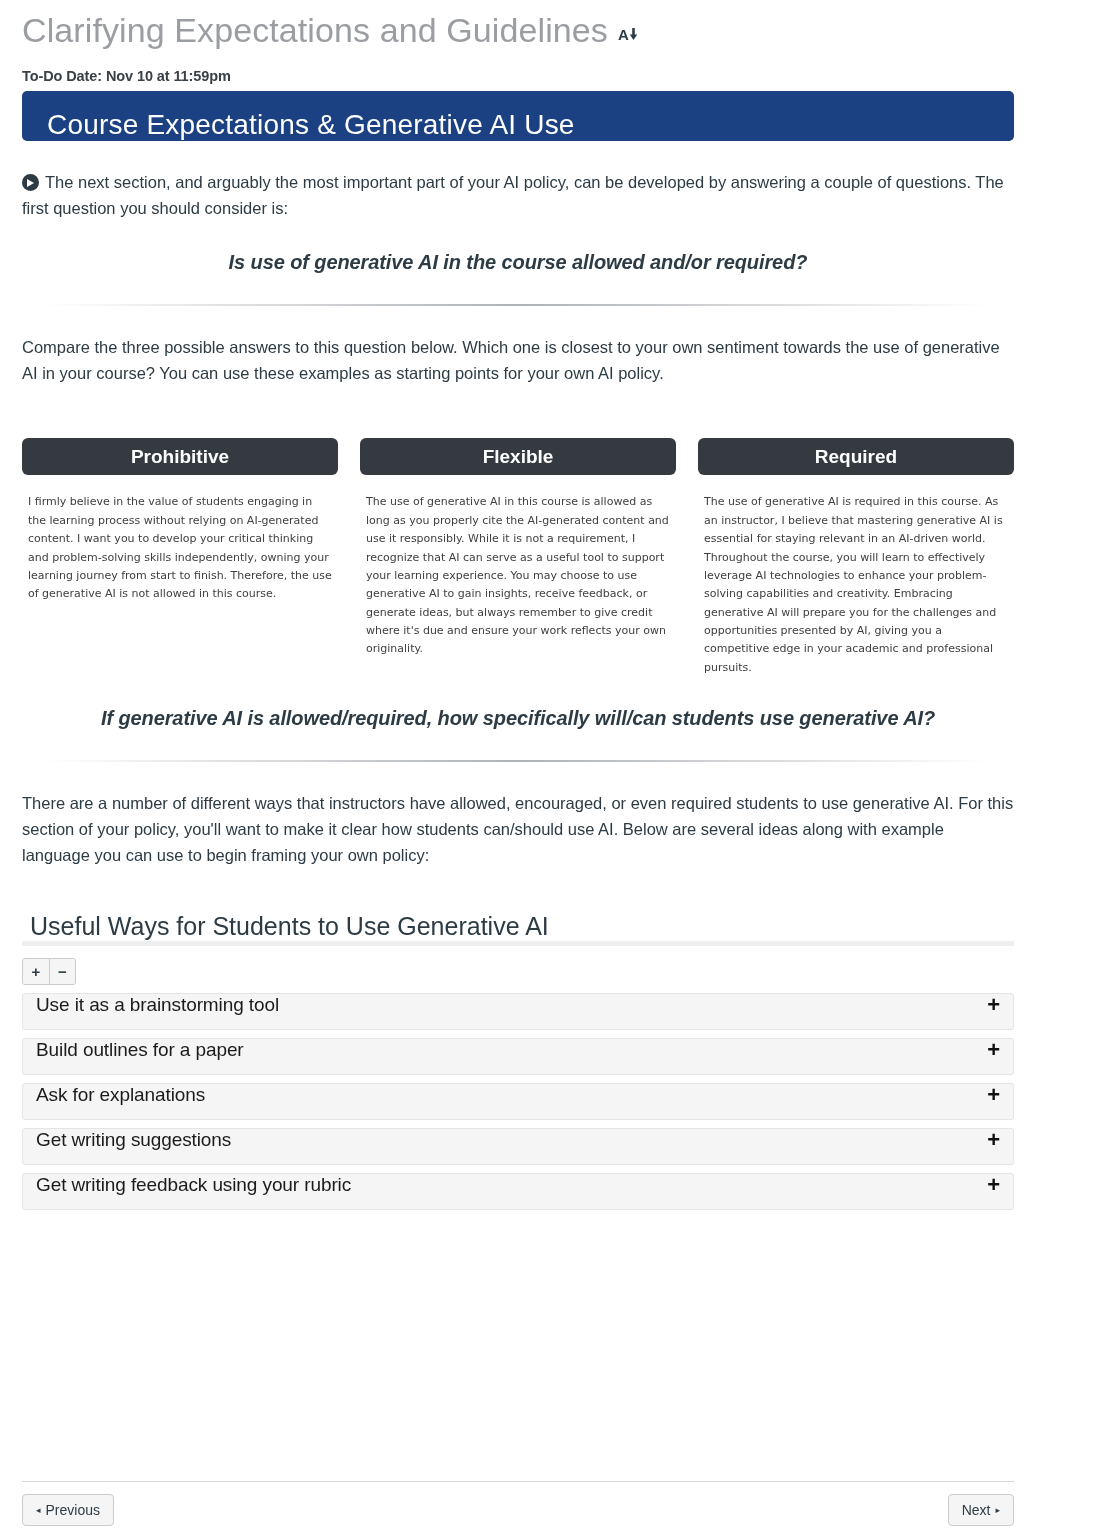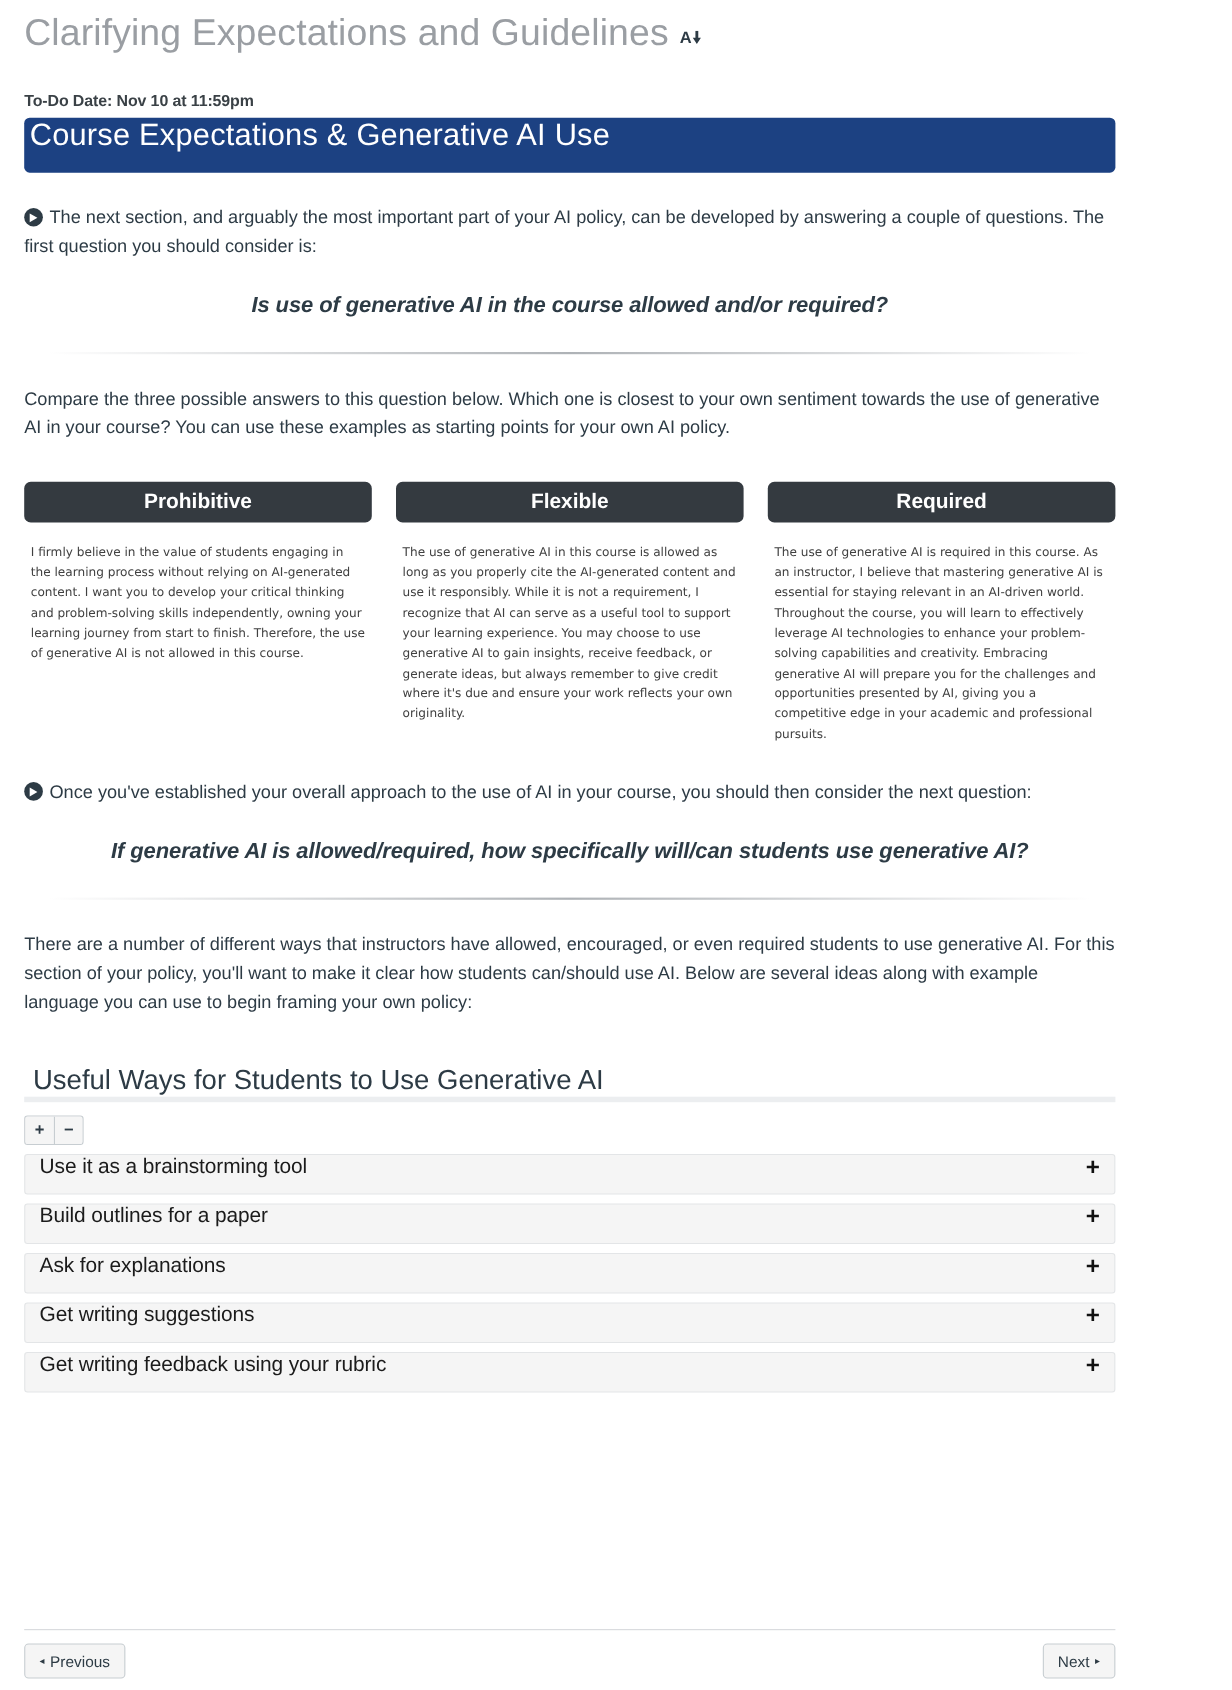--- a/index.html
+++ b/index.html
@@ -35,35 +35,35 @@
     display: inline-flex;
     align-items: center;
     gap: 0px;
     color: #2d3b45;
     font-size: 15px;
     font-weight: 700;
     transform: translateY(-2px);
   }
 
   .todo-date {
-    margin-top: 32px;
+    margin-top: 16px;
     font-size: 14.5px;
     font-weight: 700;
     color: #3a4146;
     letter-spacing: -0.1px;
   }
 
   .banner {
     margin-top: 7px;
     background: #1c4182;
     border-radius: 5px;
     height: 50px;
     display: flex;
-    align-items: flex-start;
-    padding: 0 5px;
+    align-items: flex-end;
+    padding: 0 25px;
   }
   .banner-text {
     color: #ffffff;
     font-size: 28px;
     font-weight: 400;
     letter-spacing: .2px;
   }
 
   
   .body-para {
@@ -105,21 +105,21 @@
   .rule {
     height: 2px;
     margin: 30px 22px 0 22px;
     background: linear-gradient(to right, rgba(255,255,255,0), #aeb2b6 50%, rgba(255,255,255,0));
   }
 
   
   .cols {
     display: flex;
     gap: 22px;
-    margin-top: 36px;
+    margin-top: 52px;
   }
   .col { flex: 1 1 0; min-width: 0; }
   .col-head {
     background: #343a40;
     color: #ffffff;
     border-radius: 6px;
     height: 37px;
     display: flex;
     align-items: center;
     justify-content: center;
@@ -275,23 +275,20 @@
       <div class="col-head">Flexible</div>
       <div class="col-body">The use of generative AI in this course is allowed as long as you properly cite the AI-generated content and use it responsibly. While it is not a requirement, I recognize that AI can serve as a useful tool to support your learning experience. You may choose to use generative AI to gain insights, receive feedback, or generate ideas, but always remember to give credit where it's due and ensure your work reflects your own originality.</div>
     </div>
     <div class="col">
       <div class="col-head">Required</div>
       <div class="col-body">The use of generative AI is required in this course. As an instructor, I believe that mastering generative AI is essential for staying relevant in an AI-driven world. Throughout the course, you will learn to effectively leverage AI technologies to enhance your problem-solving capabilities and creativity. Embracing generative AI will prepare you for the challenges and opportunities presented by AI, giving you a competitive edge in your academic and professional pursuits.</div>
     </div>
   </div>
 
   
-  <div class="body-para" style="margin-top:30px;">
-    <span class="arrow-bullet"></span><span>Once you've established your overall approach to the use of AI in your course, you should then consider the next question:</span>
-  </div>
 
   <div class="question">If generative AI is allowed/required, how specifically will/can students use generative AI?</div>
 
   <div class="rule"></div>
 
   
   <div class="body-para">There are a number of different ways that instructors have allowed, encouraged, or even required students to use generative AI. For this section of your policy, you'll want to make it clear how students can/should use AI. Below are several ideas along with example language you can use to begin framing your own policy:</div>
 
   
   <div class="sub-head">Useful Ways for Students to Use Generative AI</div>

